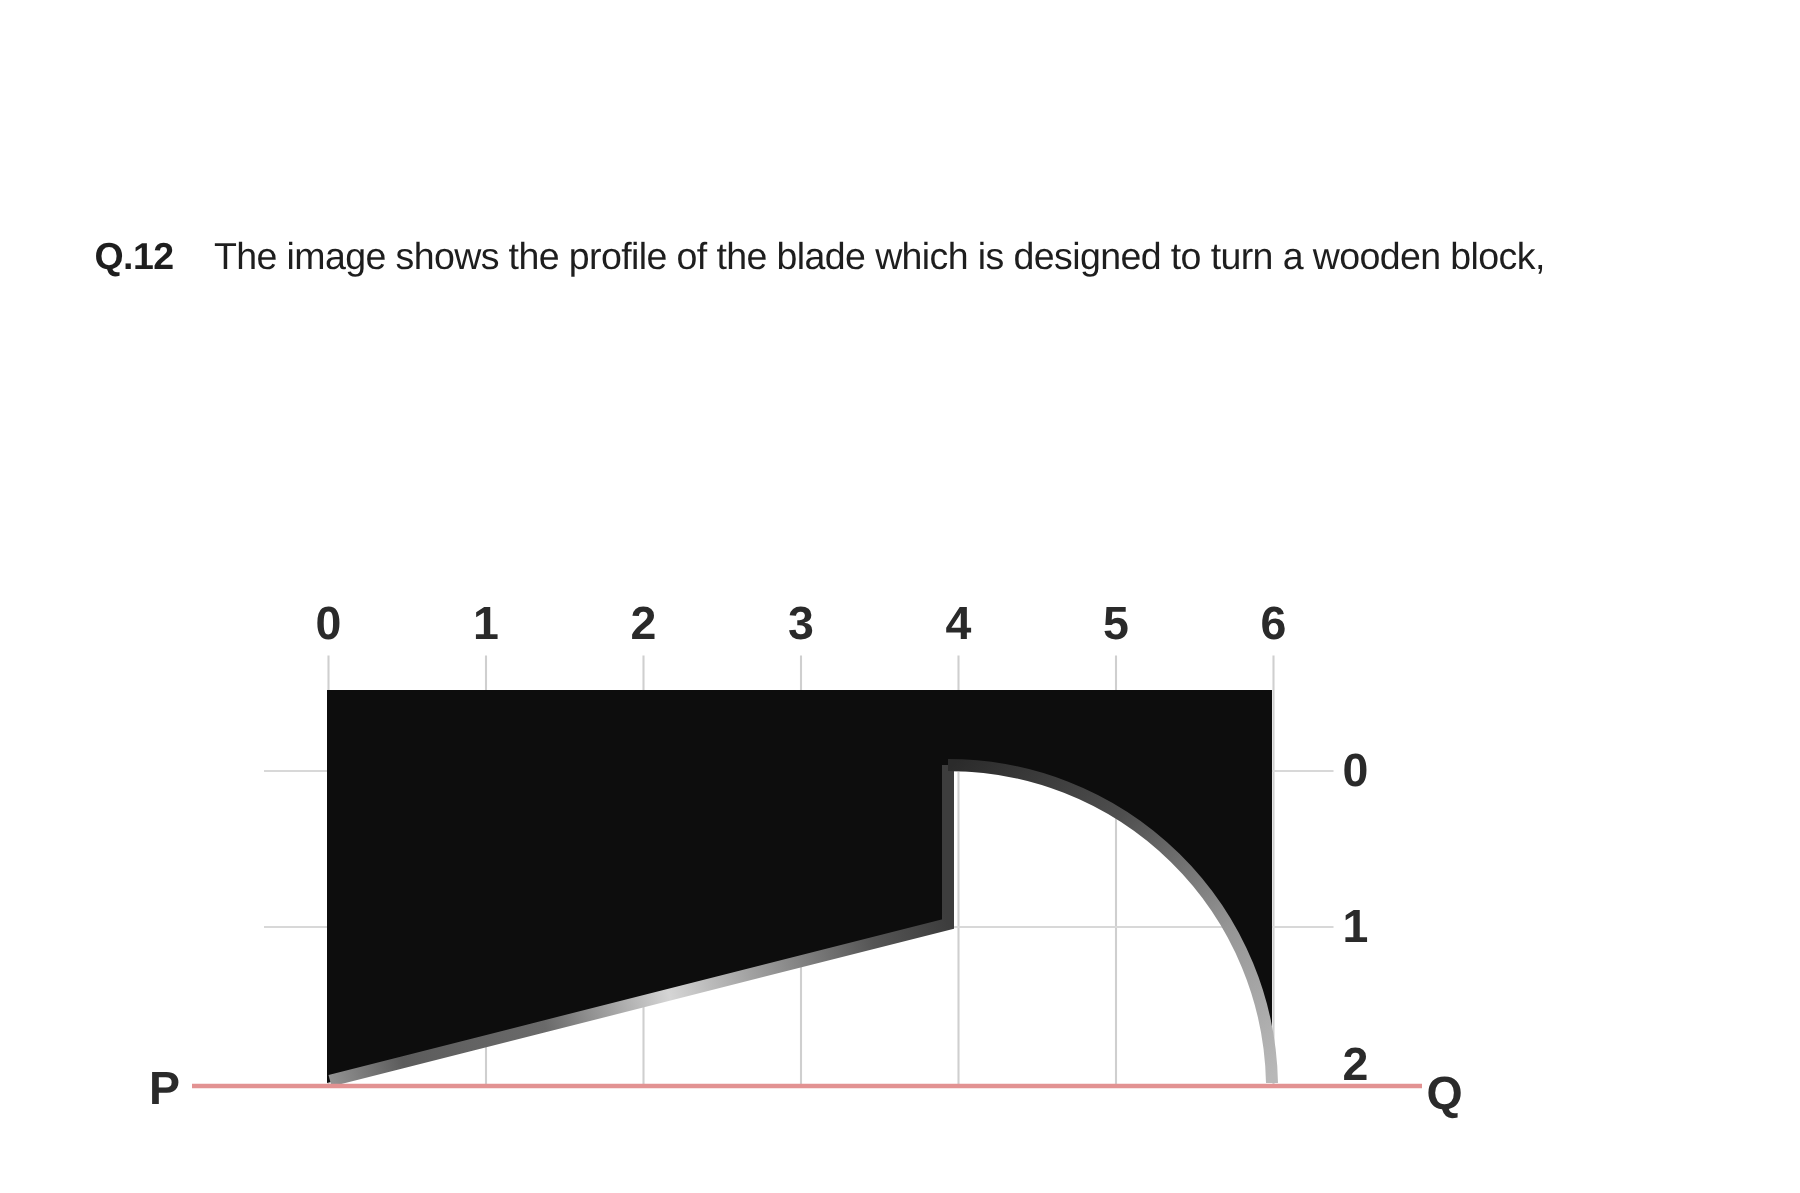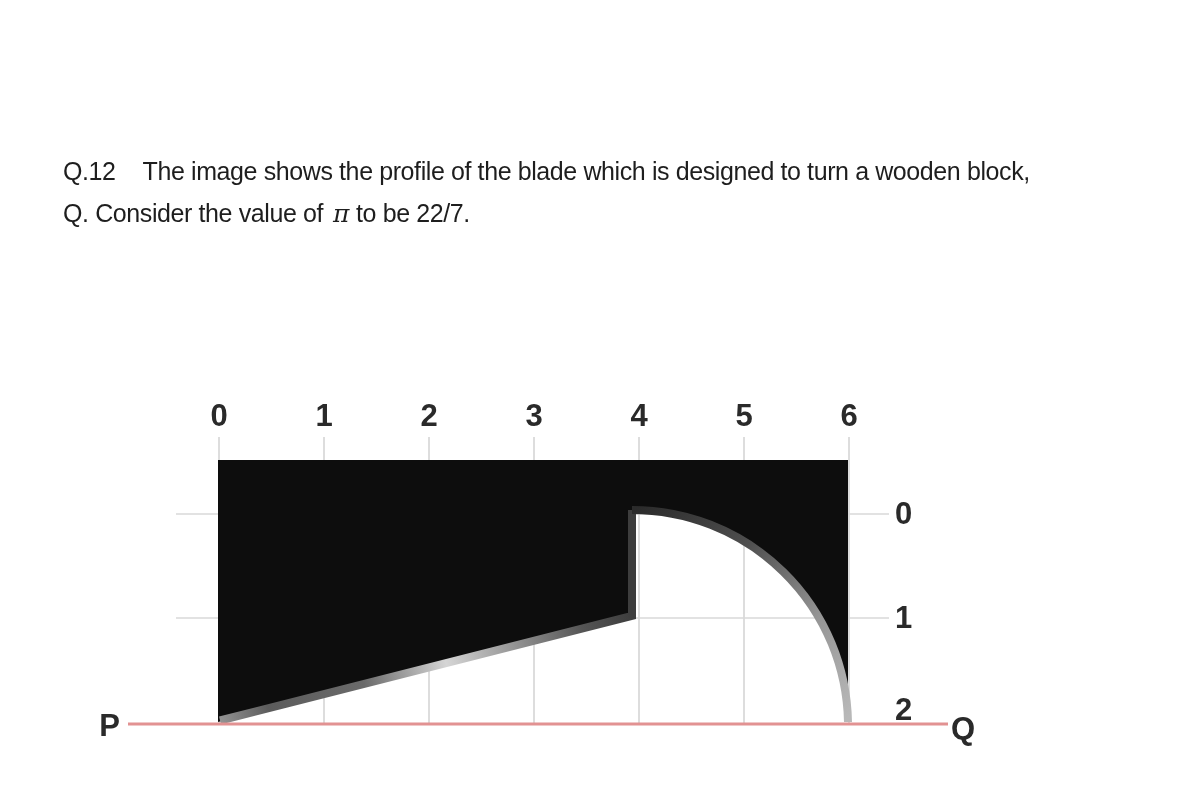--- a/index.html
+++ b/index.html
@@ -25,21 +25,21 @@
     position: absolute;
     left: 63px;
     top: 150px;
     width: 1110px;
     color: var(--text-main);
     font-size: 25px;
     letter-spacing: -0.4px;
     line-height: 42px;
   }
   .qline { white-space: nowrap; }
-  .qnum { font-weight: normal; }
+  .qnum { font-weight: bold; }
   .qgap { display: inline-block; width: 27px; }
   .pi {
     font-family: "DejaVu Serif", serif;
     font-style: italic;
     margin: 0 7px 0 10px;
   }
   
   .figure-svg {
     position: absolute;
     left: 0; top: 0;
@@ -59,23 +59,20 @@
   .q-label { left: 951px; top: 708px; }
 </style>
 </head>
 <body>
 
 <div class="page">
 
   <div class="question">
     <div class="qline">
       <span class="qnum">Q.12</span><span class="qgap"></span><span>The image shows the profile of the blade which is designed to turn a wooden block,</span>
-    </div>
-    <div class="qline">
-      <span>Q. Consider the value of</span><span class="pi">π</span><span>to be 22/7.</span>
     </div>
   </div>
 
   <svg class="figure-svg" viewBox="0 0 1200 795" xmlns="http://www.w3.org/2000/svg">
     <defs>
       <linearGradient id="gradDiag" gradientUnits="userSpaceOnUse" x1="219" y1="721" x2="632" y2="616">
         <stop offset="0" stop-color="#959595"></stop>
         <stop offset="0.12" stop-color="#5c5c5c"></stop>
         <stop offset="0.35" stop-color="#6a6a6a"></stop>
         <stop offset="0.55" stop-color="#d5d5d5"></stop>

